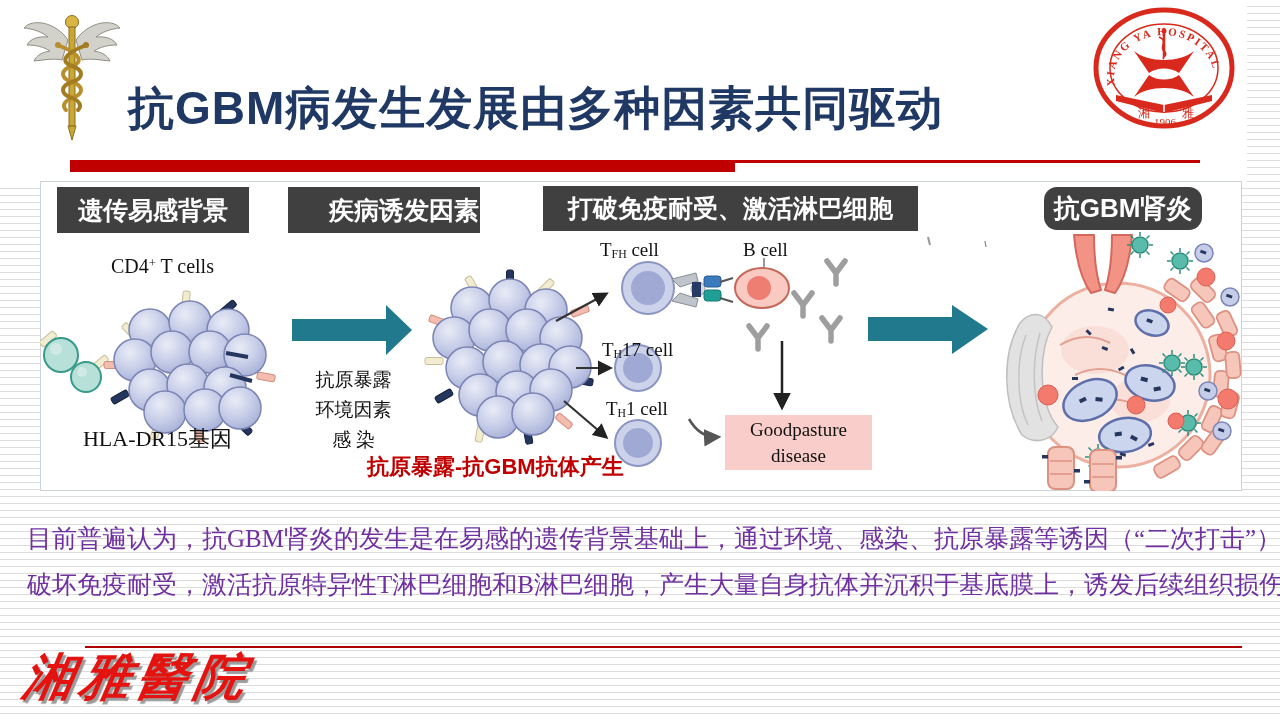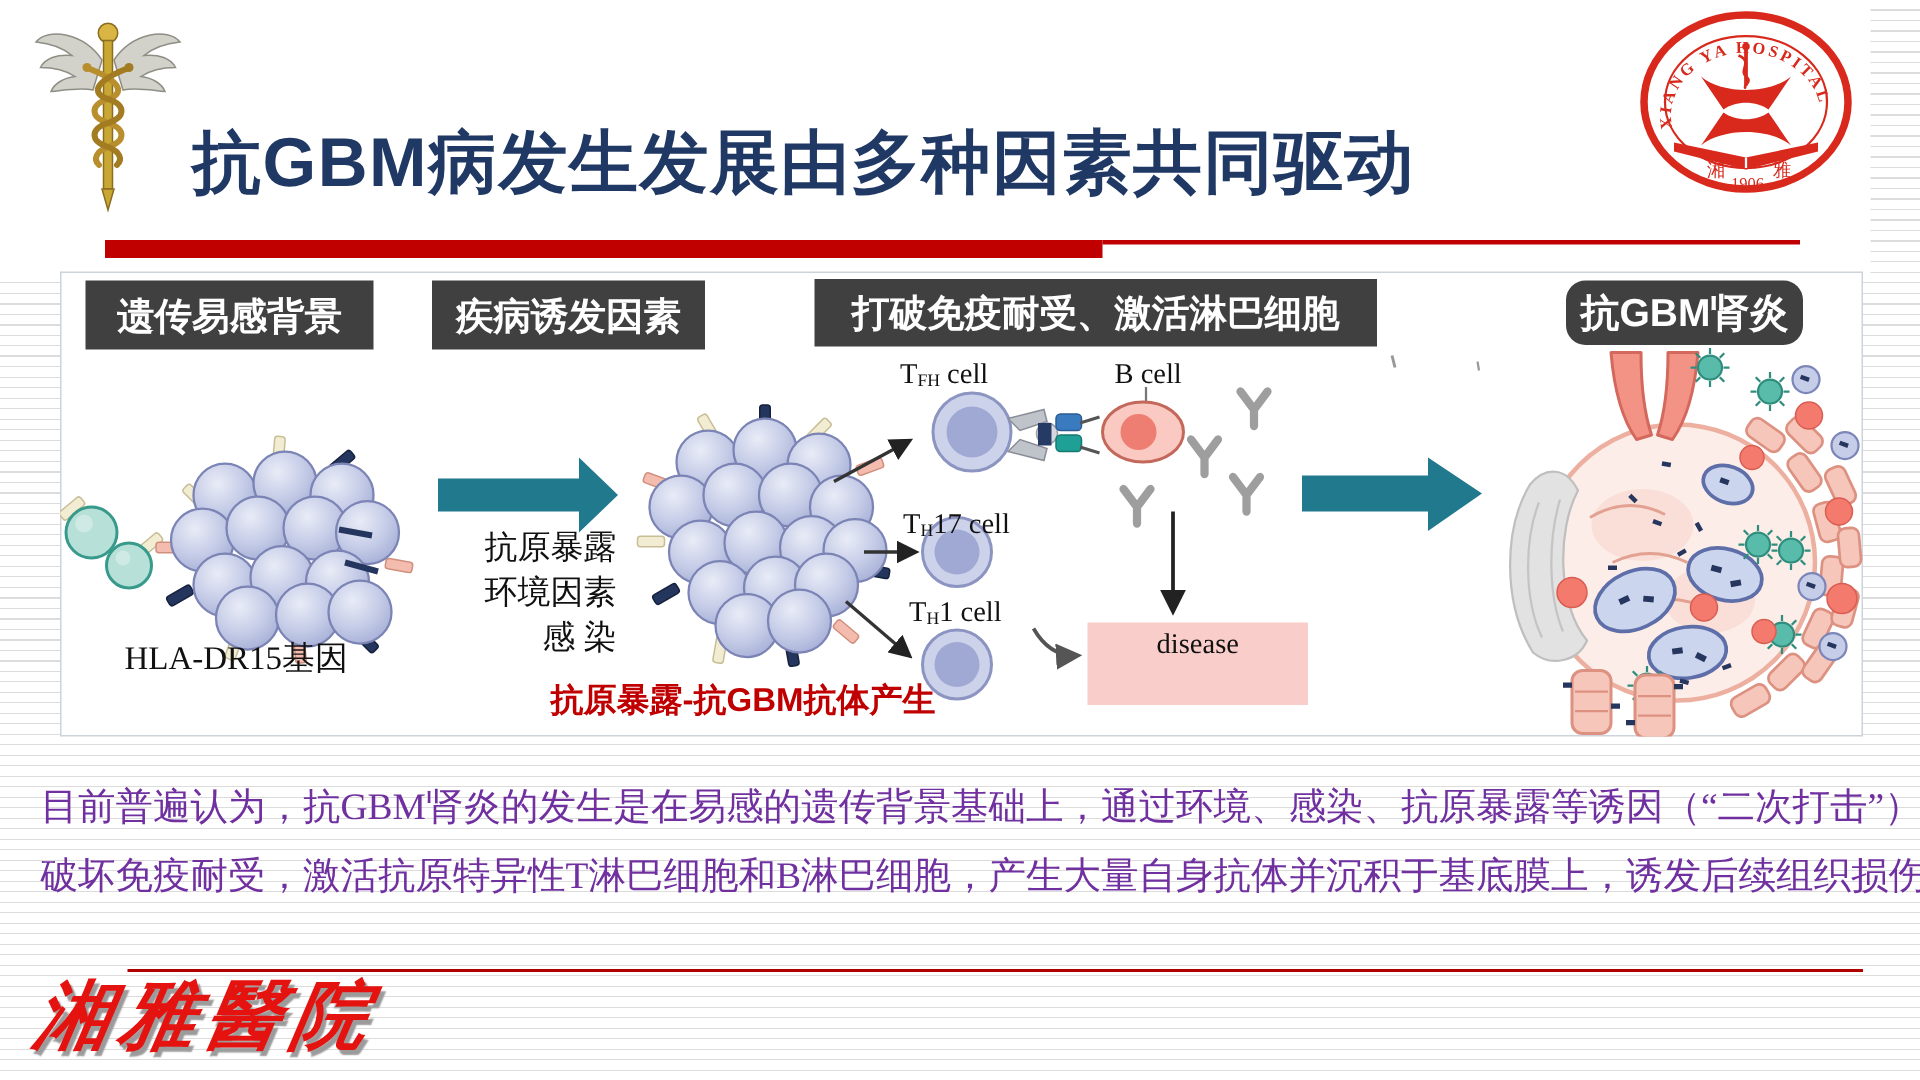--- a/index.html
+++ b/index.html
@@ -12,29 +12,29 @@
   
   #header-bg{left:0;top:0;width:1247px;height:182px;background:#ffffff;}
   #slide-title{left:128px;top:78px;width:960px;font-size:46px;font-weight:bold;color:#1F3864;letter-spacing:1px;white-space:nowrap;}
   #title-bar{left:70px;top:160px;width:665px;height:12px;background:#C00000;}
   #title-line{left:735px;top:160px;width:465px;height:3px;background:#C00000;}
   
   #panel{left:40px;top:181px;width:1202px;height:310px;background:#ffffff;border:1px solid #ccd3da;box-sizing:border-box;}
   #diagram-svg{left:40px;top:181px;width:1202px;height:310px;z-index:1;}
   .stage-header{background:#404040;color:#fff;font-weight:bold;display:flex;align-items:center;justify-content:center;z-index:2;white-space:nowrap;}
   #stage1{left:57px;top:187px;width:192px;height:46px;font-size:25px;}
-  #stage2{left:288px;top:187px;width:182px;height:46px;font-size:25px;}
+  #stage2{left:288px;top:187px;width:152px;height:46px;font-size:25px;padding-left:40px;}
   #stage3{left:543px;top:186px;width:375px;height:45px;font-size:25px;}
   #stage4{left:1044px;top:187px;width:158px;height:43px;font-size:26px;border-radius:13px;}
   .lbl{font-family:"Liberation Serif",serif;color:#111;z-index:2;}
   .sb{font-size:0.62em;vertical-align:-0.18em;}
   .sp{font-size:0.62em;vertical-align:0.45em;}
   #alpha-label{left:70px;top:251px;width:185px;text-align:center;font-size:20px;line-height:25px;}
   #hla-label{left:75px;top:424px;width:165px;text-align:center;font-size:22px;}
-  #trigger-text{left:296px;top:350px;width:115px;text-align:right;font-size:22px;line-height:30px;}
+  #trigger-text{left:296px;top:365px;width:115px;text-align:center;font-size:19px;line-height:30px;}
   #red-caption{left:367px;top:452px;width:300px;font-size:22px;font-weight:bold;color:#C00000;z-index:2;white-space:nowrap;}
   #tfh-label{left:600px;top:239px;width:95px;font-size:19px;}
   #b-label{left:743px;top:239px;width:70px;font-size:19px;}
   #th17-label{left:602px;top:317px;width:100px;font-size:19px;margin-top:22px;}
   #th1-label{left:606px;top:398px;width:90px;font-size:19px;}
   #goodpasture-box{left:725px;top:415px;width:147px;height:55px;background:#F9CDC9;text-align:center;font-family:"Liberation Serif",serif;font-size:19px;line-height:26px;color:#111;z-index:2;padding-top:2px;box-sizing:border-box;}
   
   #body-paragraph{left:27px;top:516px;width:1250px;color:#7030A0;font-family:"Liberation Serif",serif;font-size:25px;z-index:2;}
   #body-paragraph div{height:46px;line-height:46px;white-space:nowrap;}
   
@@ -367,39 +367,41 @@
     </g>
   </g>
 </svg>
 
 <div class="abs stage-header" id="stage1">遗传易感背景</div>
 <div class="abs stage-header" id="stage2">疾病诱发因素</div>
 <div class="abs stage-header" id="stage3">打破免疫耐受、激活淋巴细胞</div>
 <div class="abs stage-header" id="stage4">抗GBM肾炎</div>
 
 <div class="abs lbl" id="alpha-label">
+  <div><span>CD4</span><span class="sp">+</span><span> T cells</span></div>
 </div>
 <div class="abs lbl" id="hla-label">HLA-DR15基因</div>
 <div class="abs lbl" id="trigger-text">
   <div>抗原暴露</div>
   <div>环境因素</div>
   <div>感 染</div>
 </div>
 <div class="abs" id="red-caption">抗原暴露-抗GBM抗体产生</div>
 <div class="abs lbl" id="tfh-label">
   <span>T</span><span class="sb">FH</span><span> cell</span>
 </div>
 <div class="abs lbl" id="b-label">B cell</div>
 <div class="abs lbl" id="th17-label">
   <span>T</span><span class="sb">H</span><span>17 cell</span>
 </div>
 <div class="abs lbl" id="th1-label">
   <span>T</span><span class="sb">H</span><span>1 cell</span>
 </div>
 <div class="abs" id="goodpasture-box">
+  <div>Goodpasture</div>
   <div>disease</div>
 </div>
 
 <div class="abs" id="body-paragraph">
   <div>目前普遍认为，抗GBM肾炎的发生是在易感的遗传背景基础上，通过环境、感染、抗原暴露等诱因（“二次打击”）</div>
   <div>破坏免疫耐受，激活抗原特异性T淋巴细胞和B淋巴细胞，产生大量自身抗体并沉积于基底膜上，诱发后续组织损伤。</div>
 </div>
 
 <div class="abs" id="footer-line"></div>
 <div class="abs" id="footer-calligraphy">湘雅醫院</div>

